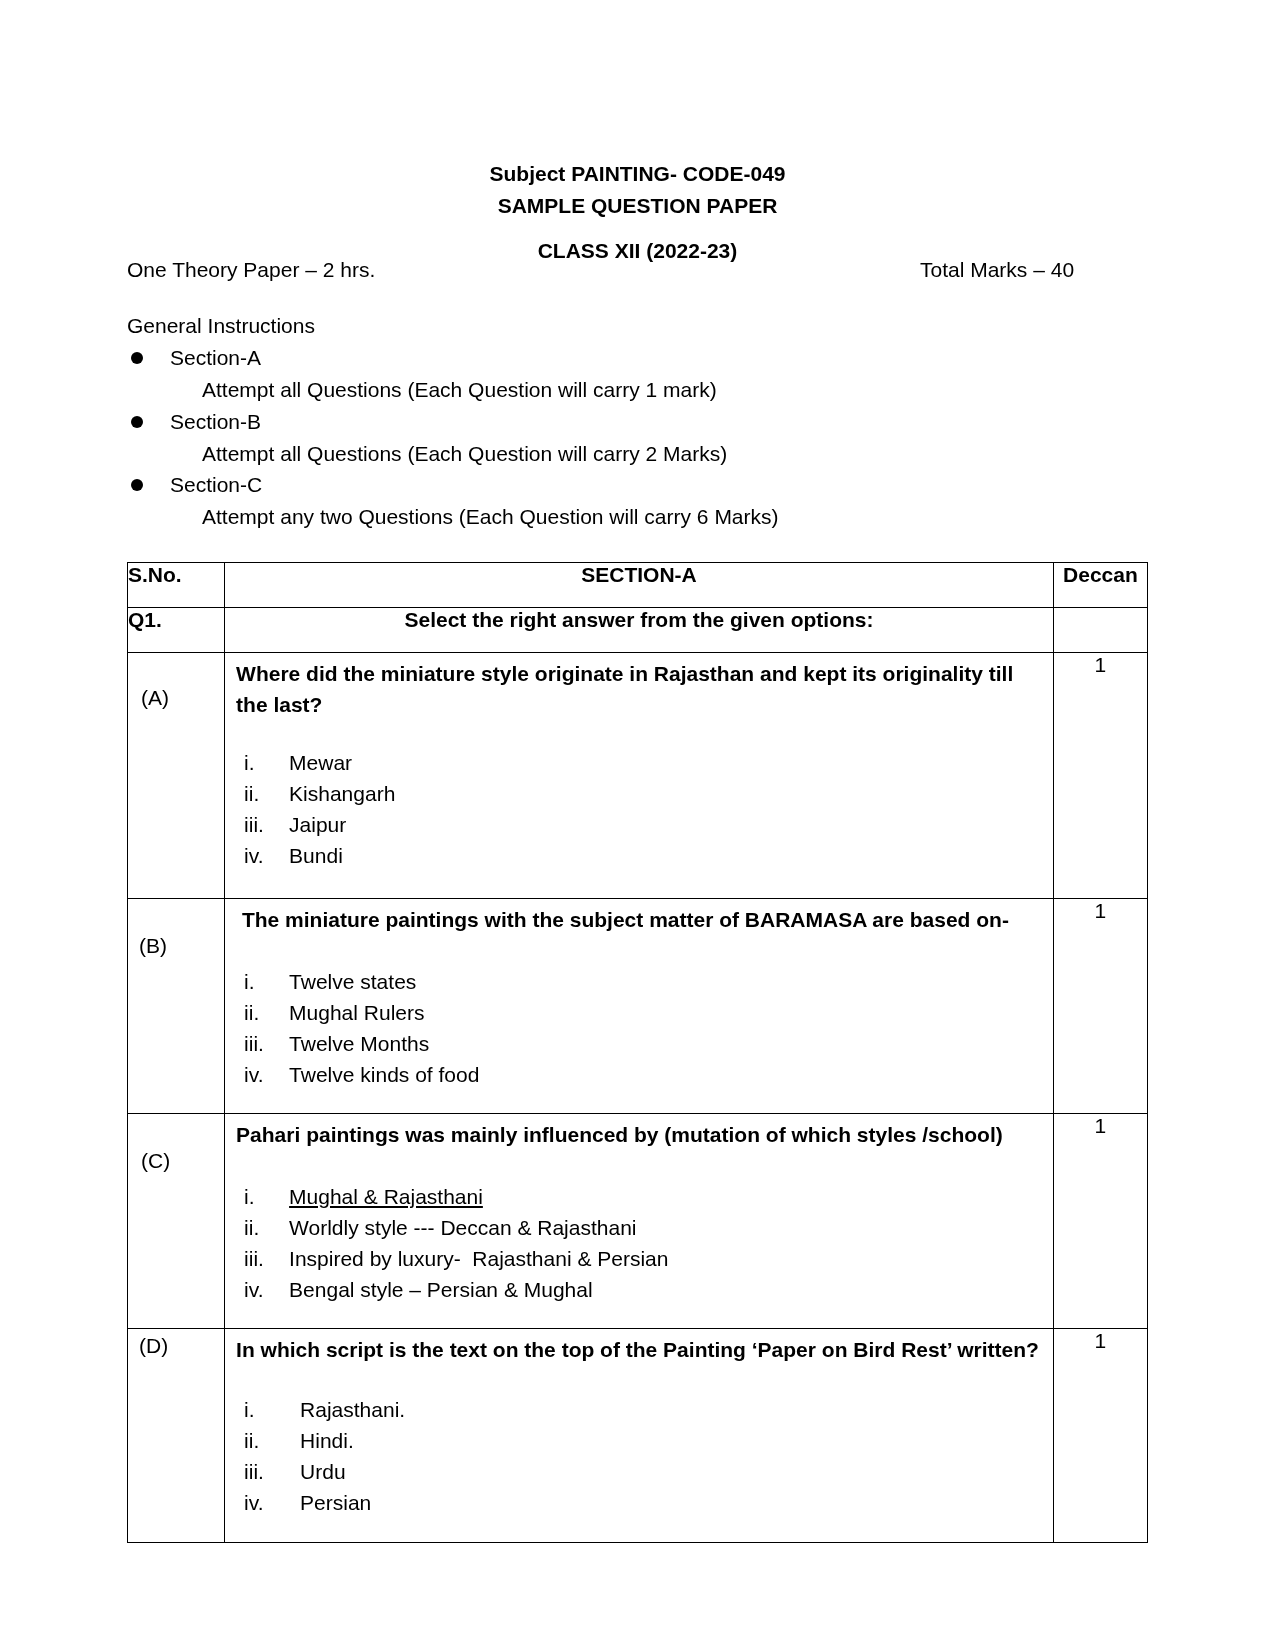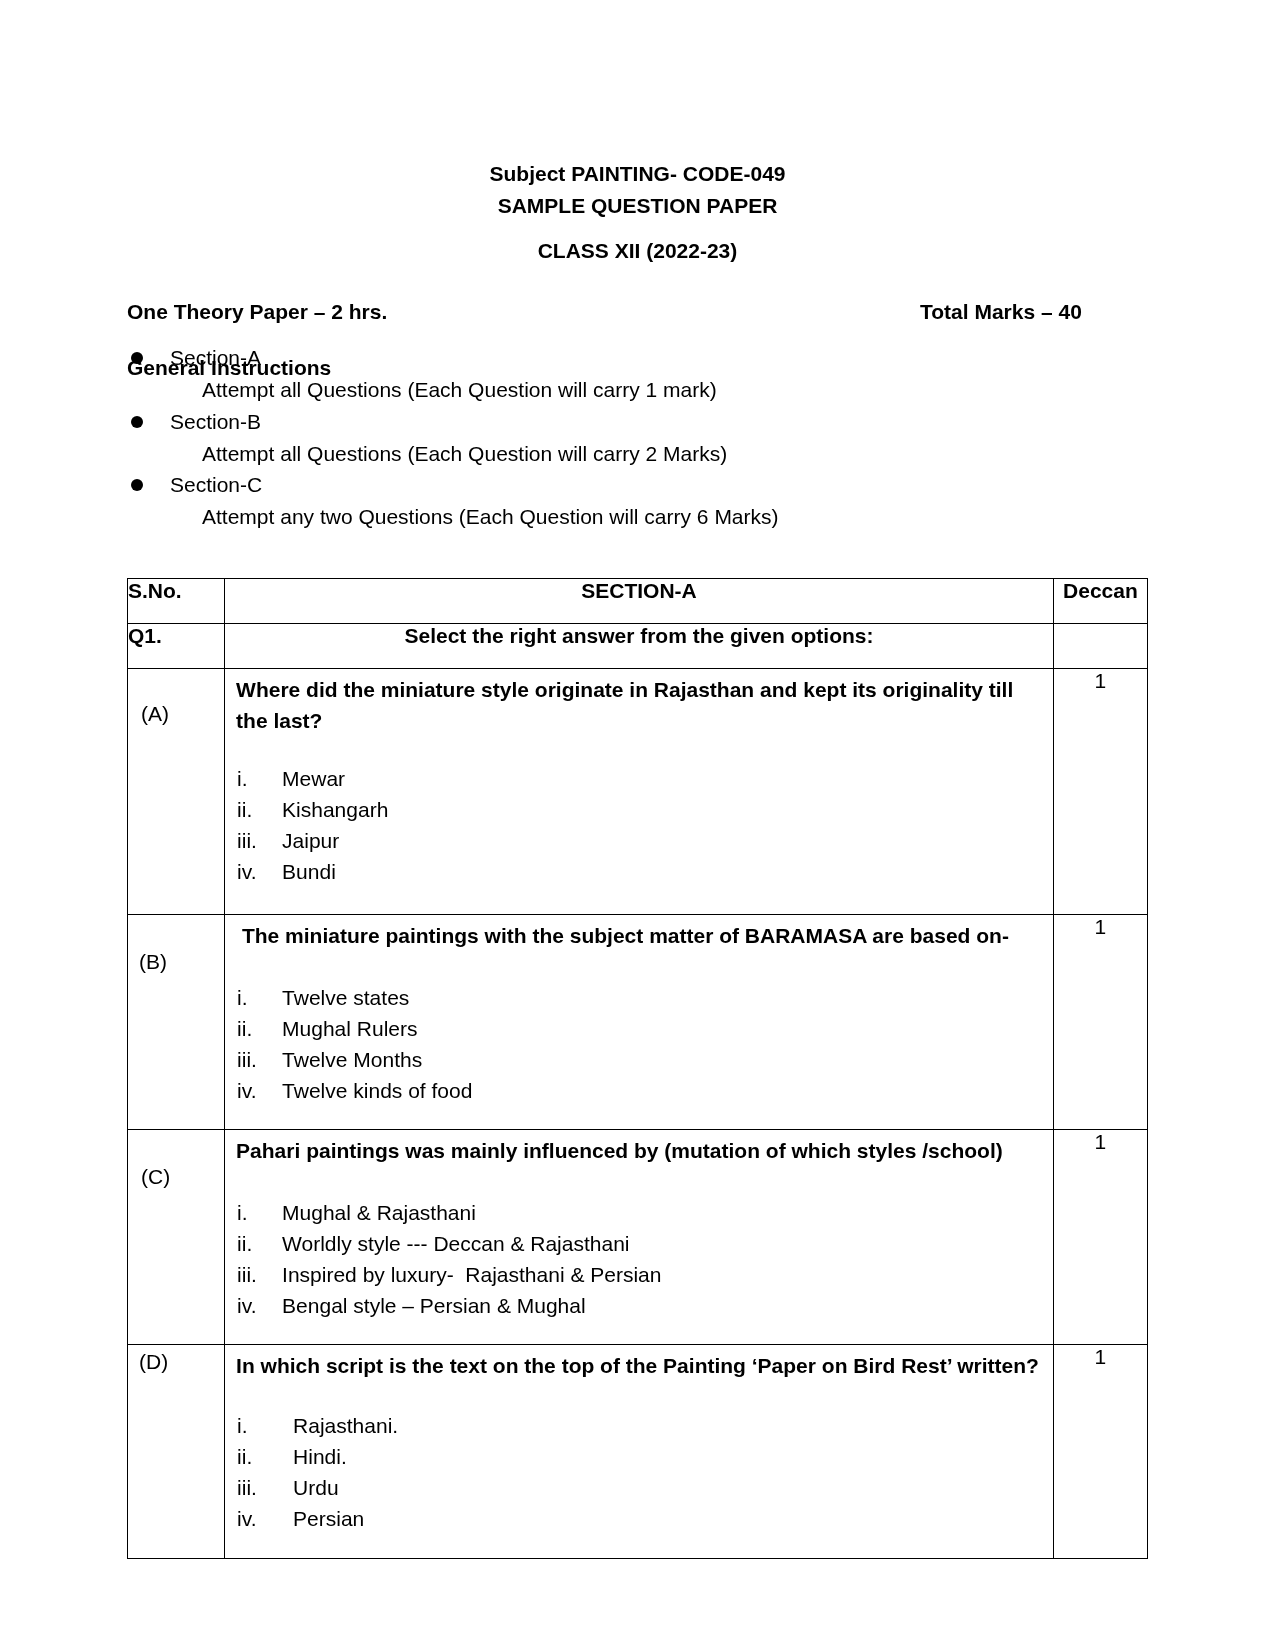--- a/index.html
+++ b/index.html
@@ -1,36 +1,36 @@
 <!DOCTYPE html>
 <html><head>
 <meta charset="utf-8">
 <style>
   html, body { margin:0; padding:0; background:#ffffff; }
   body { width:1275px; height:1651px; position:relative; overflow:hidden;
          font-family:"Liberation Sans", "DejaVu Sans", sans-serif; color:#000; }
   .abs { position:absolute; white-space:nowrap; }
   .title { left:0; width:1275px; text-align:center; font-weight:bold; font-size:21px; }
-  .bold { font-weight:bold;margin-top:42px; }
+  .bold { font-weight:normal; }
   .t21 { font-size:21px; }
   .bullet { width:12px; height:12px; border-radius:50%; background:#000; position:absolute; }
 
-  table.qp { position:absolute; left:127px; top:578px; width:1021px;
+  table.qp { position:absolute; left:127px; top:562px; width:1021px;
              border-collapse:collapse; table-layout:fixed; font-size:21px; }
   table.qp td { border:1.5px solid #000; vertical-align:top; padding:0; }
   .c-sno { width:97px; }
   .c-q   { width:828px; }
   .c-mk  { width:94px; }
   .cell { position:relative; }
   .hdr-sno { padding:6px 0 0 11px; font-weight:bold; }
   .hdr-sec { text-align:center; padding-top:6px; font-weight:bold; }
   .hdr-mk  { text-align:center; padding-top:6px; font-weight:bold; }
   .lbl { position:absolute; left:13px; }
   .qtext { font-weight:bold; line-height:31px; padding:5px 8px 0 11px; white-space:normal; }
-  .opts { list-style:none; margin:1px; padding:0 0 0 11px; }
+  .opts { list-style:none; margin:8px; padding:0 0 0 11px; }
   .opts li { line-height:31px; height:31px; position:relative; }
   .opts .num { display:inline-block; width:45px; }
   .opts.wide .num { width:56px; }
   .mk { text-align:center; padding-top:5px; }
 </style>
 </head>
 <body>
 
 <div class="abs title" style="top:162px;">Subject PAINTING- CODE-049</div>
 <div class="abs title" style="top:194px;">SAMPLE QUESTION PAPER</div>
@@ -102,21 +102,21 @@
     <td class="mk">1</td>
   </tr>
 
   <tr style="height:215px;">
     <td class="cell">
           <span class="lbl" style="top:35px;">(C)</span>
         </td>
     <td>
       <div class="qtext">Pahari paintings was mainly influenced by (mutation of which styles /school)</div>
       <ul class="opts" style="margin-top:31px;">
-        <li><span class="num">i.</span><span style="white-space:pre;">Mughal &amp; Rajasthani</span></li>
+        <li><span class="num">i.</span><span style="white-space:pre;text-decoration:underline;">Mughal &amp; Rajasthani</span></li>
         <li><span class="num">ii.</span><span style="white-space:pre;">Worldly style --- Deccan &amp; Rajasthani</span></li>
         <li><span class="num">iii.</span><span style="white-space:pre;">Inspired by luxury-  Rajasthani &amp; Persian</span></li>
         <li><span class="num">iv.</span><span style="white-space:pre;">Bengal style – Persian &amp; Mughal</span></li>
       </ul>
     </td>
     <td class="mk">1</td>
   </tr>
 
   <tr style="height:214px;">
     <td class="cell">

